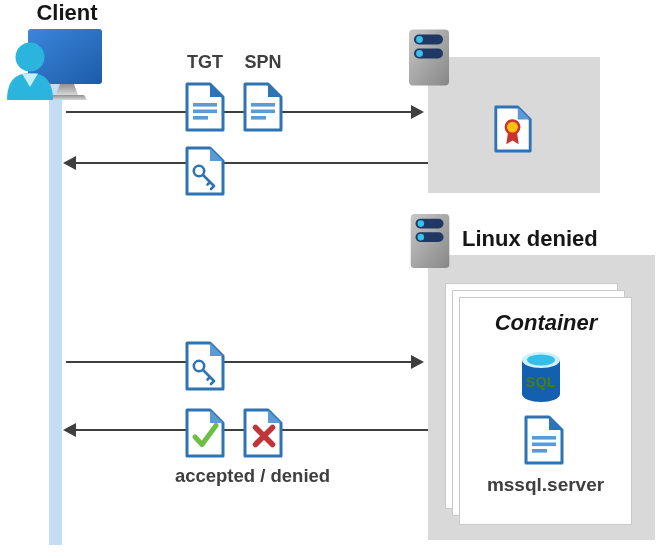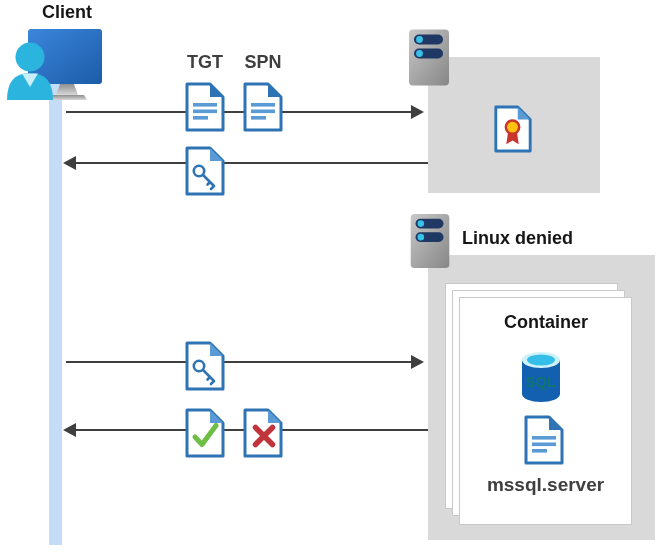--- a/index.html
+++ b/index.html
@@ -1,36 +1,36 @@
 <!DOCTYPE html>
 <html><head>
 <meta charset="utf-8">
 <style>
   html,body{margin:0;padding:0;background:#fff;}
   .canvas{
     position:relative;width:660px;height:558px;background:#ffffff;overflow:hidden;
     font-family:"Liberation Sans","DejaVu Sans",sans-serif;
   }
   .abs{position:absolute;}
-  .node-title{font-size:18px;font-weight:700;color:#161616;line-height:23px;}
+  .node-title{font-size:22px;font-weight:700;color:#161616;line-height:23px;}
   .msg-label{font-size:18px;color:#3F3F3F;font-weight:bold;}
   .gray-box{position:absolute;background:#D9D9D9;}
   .lifeline{position:absolute;left:49px;top:74px;width:13px;height:471px;background:#C5DCF6;}
   .page{position:absolute;width:173px;height:226px;background:#ffffff;border:1px solid #C9C9C9;box-sizing:border-box;}
   .page.front{height:228px;}
   .arrow{position:absolute;height:14px;}
   .arrow .line{position:absolute;top:6px;height:2px;background:#3F3F3F;}
   .arrow.right .line{left:0;right:11px;}
   .arrow.left  .line{left:11px;right:0;}
   .ah{position:absolute;width:0;height:0;top:0;}
   .ah.right{right:0;border-top:7px solid transparent;border-bottom:7px solid transparent;border-left:13px solid #3F3F3F;}
   .ah.left {left:0; border-top:7px solid transparent;border-bottom:7px solid transparent;border-right:13px solid #3F3F3F;}
   .doc{position:absolute;width:44px;height:50px;}
   .center{text-align:center;}
-  .sql-text{position:absolute;color:#0f766e;font-weight:700;font-size:14px;letter-spacing:0.5px;}
+  .sql-text{position:absolute;color:#4d7c0f;font-weight:700;font-size:14px;letter-spacing:0.5px;}
 </style>
 </head>
 <body>
 
 <div class="canvas">
 
   <svg width="0" height="0" style="position:absolute" aria-hidden="true">
     <defs>
       <linearGradient id="srvGrad" x1="0" y1="0" x2="1" y2="1">
         <stop offset="0" stop-color="#C8C8C8"></stop>
@@ -99,21 +99,21 @@
 
   <svg class="abs" style="left:409px;top:213px;" width="42" height="56" viewBox="0 0 42 58">
     <rect x="1" y="1" width="40" height="56" rx="4" fill="url(#srvGrad)"></rect>
     <rect x="6" y="6" width="29" height="10" rx="5" fill="#1F3864"></rect>
     <rect x="6" y="20" width="29" height="10" rx="5" fill="#1F3864"></rect>
     <circle cx="11.5" cy="11" r="3.4" fill="#38C2EA"></circle>
     <circle cx="11.5" cy="25" r="3.4" fill="#38C2EA"></circle>
   </svg>
   <div class="abs node-title" style="left:462px;top:227px;">Linux denied</div>
 
-  <div class="abs node-title center" style="left:459px;top:311px;width:174px;">Container</div>
+  <div class="abs node-title center" style="left:459px;top:311px;width:174px;font-style:italic;">Container</div>
   <svg class="abs" style="left:520px;top:351px;" width="42" height="52" viewBox="0 0 42 52">
     <path d="M2 9 H40 V43 A19 8 0 0 1 2 43 Z" fill="#1460B0"></path>
     <ellipse cx="21" cy="9" rx="19" ry="8" fill="#CFF2FA"></ellipse>
     <ellipse cx="21" cy="9" rx="14" ry="5.5" fill="#35BEE8"></ellipse>
   </svg>
   <div class="sql-text" style="left:520px;top:374px;width:42px;text-align:center;">SQL</div>
   <svg class="doc" style="left:522px;top:415px;" viewBox="0 0 44 50">
     <path d="M4 2 H27 L40 15 V48 H4 Z" fill="#fff" stroke="#2E74B5" stroke-width="3" stroke-linejoin="round"></path>
     <path d="M27 2 V15 H40 Z" fill="#2E74B5"></path>
     <rect x="10" y="21" width="24" height="3.6" fill="#5B9BD5"></rect>
@@ -156,14 +156,15 @@
   <svg class="doc" style="left:183px;top:408px;" viewBox="0 0 44 50">
     <path d="M4 2 H27 L40 15 V48 H4 Z" fill="#fff" stroke="#2E74B5" stroke-width="3" stroke-linejoin="round"></path>
     <path d="M27 2 V15 H40 Z" fill="#5B9BD5"></path>
     <path d="M12 29 L19 36.5 L33 17.5" fill="none" stroke="#6CBE45" stroke-width="5" stroke-linecap="round" stroke-linejoin="round"></path>
   </svg>
   <svg class="doc" style="left:241px;top:408px;" viewBox="0 0 44 50">
     <path d="M4 2 H27 L40 15 V48 H4 Z" fill="#fff" stroke="#2E74B5" stroke-width="3" stroke-linejoin="round"></path>
     <path d="M27 2 V15 H40 Z" fill="#5B9BD5"></path>
     <path d="M14.5 19.5 L31.5 36.5 M31.5 19.5 L14.5 36.5" fill="none" stroke="#C0353C" stroke-width="5.5" stroke-linecap="round"></path>
   </svg>
+  <div class="abs msg-label center" style="left:145px;top:465px;width:215px;font-size:18.5px;">accepted / denied</div>
 
 </div>
 
 </body></html>

